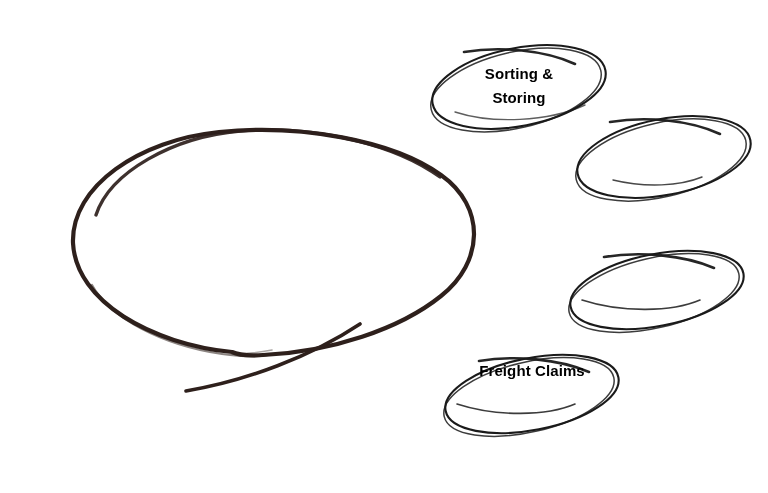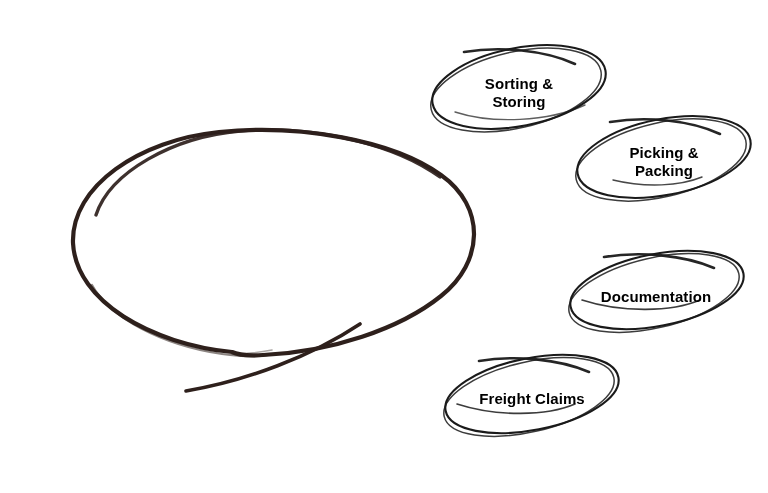--- a/index.html
+++ b/index.html
@@ -37,28 +37,27 @@
   #main-label {
     left: 84px;
     top: 190px;
     width: 384px;
     font-size: 29px;
     line-height: 45px;
     letter-spacing: -0.2px;
   }
   .node-label {
     font-size: 15px;
-    line-height: 18px;
+    line-height: 24px;
     letter-spacing: 0.1px;
-    margin-top: 13px;
   }
   #node-label-0 { left: 438px; top: 62px;  width: 162px; }
   #node-label-1 { left: 584px; top: 131px; width: 160px; }
   #node-label-2 { left: 576px; top: 275px; width: 160px; }
-  #node-label-3 { left: 452px; top: 377px; width: 160px; }
+  #node-label-3 { left: 452px; top: 359px; width: 160px; }
 </style>
 </head>
 <body>
 
 <div id="canvas">
 
   <svg id="sketch-svg" viewBox="0 0 768 493" xmlns="http://www.w3.org/2000/svg">
 
     <g fill="none" stroke="#2e201c" stroke-linecap="round" stroke-linejoin="round">
 
@@ -110,20 +109,17 @@
       <ellipse cx="529" cy="397" rx="87" ry="35" transform="rotate(-13 529 397)" stroke-width="1.5" opacity="0.85"></ellipse>
       <path stroke-width="2.6" opacity="0.95" d="M 479 361 C 515 355, 559 359, 589 372"></path>
       <path stroke-width="1.6" opacity="0.85" d="M 457 404 C 497 417, 547 416, 575 404"></path>
     </g>
   </svg>
 
 
   <div class="label node-label" id="node-label-0">Sorting &amp;
 Storing</div>
 
-  <div class="label node-label" id="node-label-1">Picking &amp;
-Packing</div>
 
-  <div class="label node-label" id="node-label-2">Documentation</div>
 
   <div class="label node-label" id="node-label-3">Freight Claims</div>
 
 </div>
 
 </body></html>

